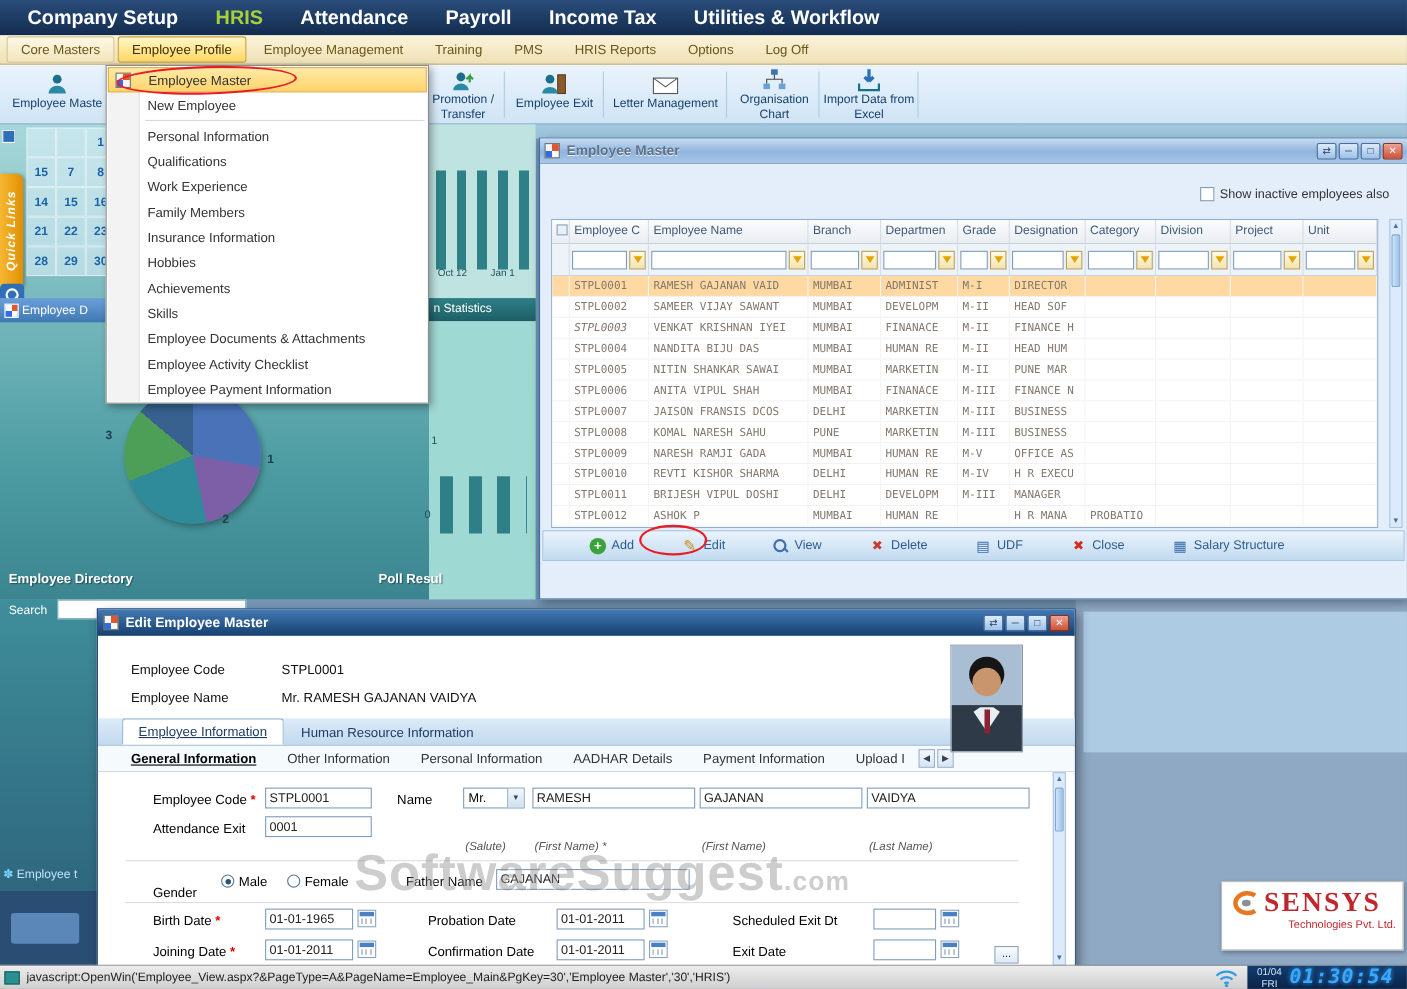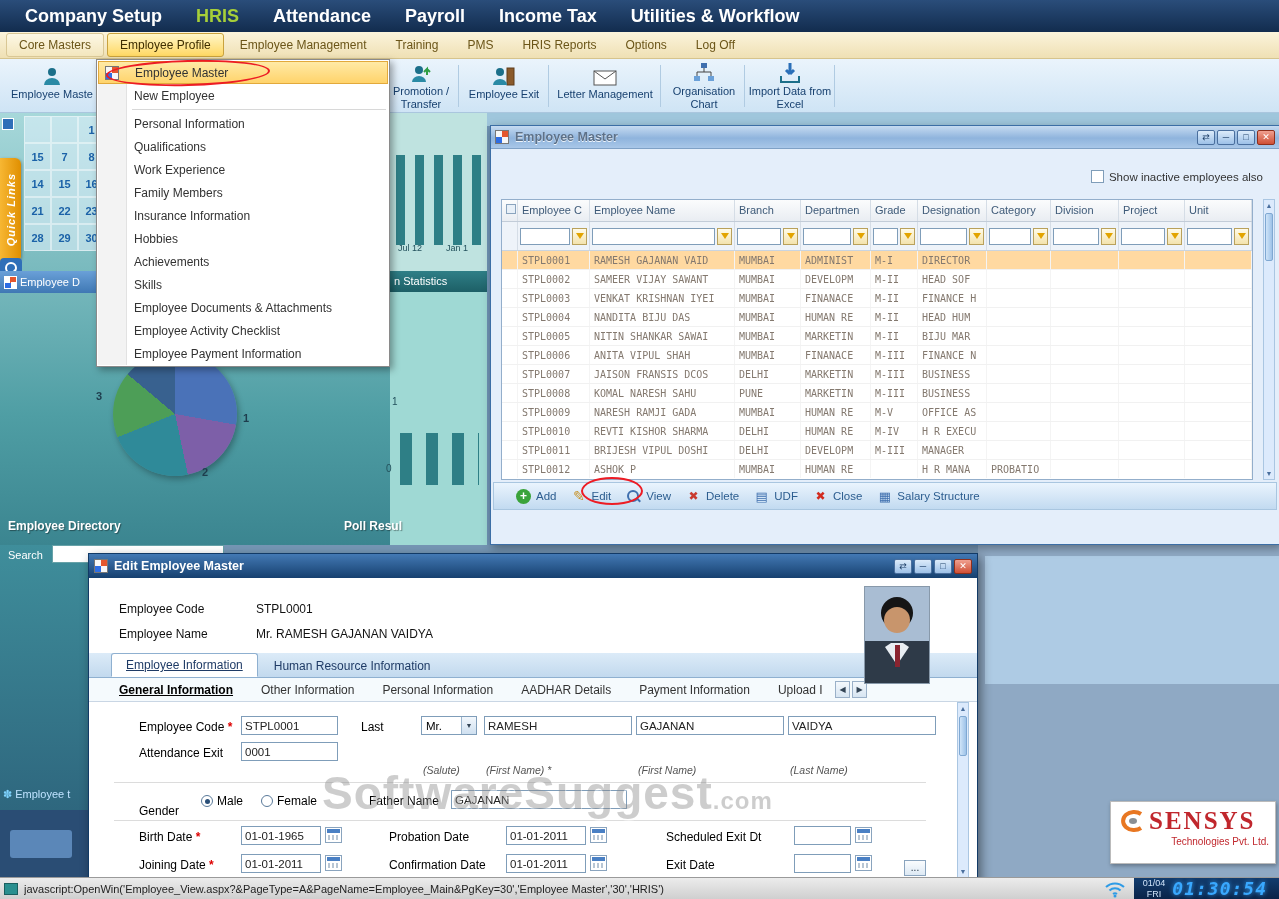--- a/index.html
+++ b/index.html
@@ -56,21 +56,21 @@
 .funnel{width:15px;height:17px;flex:none;border:1px solid #b9a15c;background:linear-gradient(#fffbe8,#f3e3ae);display:flex;align-items:center;justify-content:center;}
 .funnel::before{content:"";border-left:4px solid transparent;border-right:4px solid transparent;border-top:6px solid #e2a400;}
 #grid-body{height:227px;overflow:hidden;}
 .grow{display:flex;height:19px;border-bottom:1px solid #f1f1f1;background:#fff;}
 .grow.sel{background:#ffd9a1;}
 .gc{font-family:"DejaVu Sans Mono",monospace;font-size:10px;color:#84796f;padding:4px 1px 0 4px;overflow:hidden;white-space:nowrap;border-right:1px solid #f4f4f4;flex:none;}
 #em-scroll{position:absolute;right:4px;top:73px;width:12px;height:281px;background:#dceafc;border:1px solid #aac6e2;}
 #em-scroll .thumb{position:absolute;left:1px;top:13px;width:8px;height:48px;background:linear-gradient(90deg,#cfe4f8,#9dc2e8);border:1px solid #7fa8d2;border-radius:2px;}
 .sb-up,.sb-dn{position:absolute;left:0;width:10px;height:11px;font-size:7px;color:#4a6f9e;text-align:center;line-height:11px;}
 .sb-up{top:0;} .sb-dn{bottom:0;}
-#em-footer{position:absolute;left:2px;right:2px;top:356px;height:28px;background:linear-gradient(#eaf4fd,#c2daf0);border:1px solid #a9c6e0;display:flex;align-items:center;padding-left:22px;gap:15px;text-align:right;}
+#em-footer{position:absolute;left:2px;right:2px;top:356px;height:28px;background:linear-gradient(#eaf4fd,#c2daf0);border:1px solid #a9c6e0;display:flex;align-items:center;padding-left:42px;gap:43px;text-align:right;}
 .fbtn{display:flex;align-items:center;gap:5px;font-size:11.5px;color:#2c5d8f;}
 .fic{width:15px;height:15px;display:inline-flex;align-items:center;justify-content:center;position:relative;}
 .fic.add{background:#3aa33a;color:#fff;border-radius:50%;}
 .fic.add::before{content:"+";font-weight:bold;font-size:12px;line-height:1;}
 .fic.edit::before{content:"\270E";color:#c78f1e;font-size:14px;}
 .fic.view::before{content:"";position:absolute;left:1px;top:1px;width:8px;height:8px;border:2px solid #3f6fae;border-radius:50%;}
 .fic.view::after{content:"";position:absolute;left:10px;top:10px;width:5px;height:2px;background:#3f6fae;transform:rotate(45deg);}
 .fic.delete::before{content:"\2716";color:#c93a2e;font-size:12px;}
 .fic.udf::before{content:"\25A4";color:#3f6fae;font-size:13px;}
 .fic.close::before{content:"\2716";color:#d22b1f;font-size:12px;}
@@ -173,21 +173,21 @@
   <div class="bgp" id="bg-dash"></div>
   <div class="bgp" id="bg-topsliver"></div>
   <div class="bgp" id="bg-dash-low"></div>
   <div class="bgp" id="bg-mid"></div>
   <div class="bgp" id="bg-right"></div>
   <div class="bgp" id="bg-right-panel"></div>
 
   <div class="bgp" id="bg-chart1">
       <div class="bars"></div>
     </div>
-  <span class="axis-lbl" style="left:398px;top:243px;">Jul 12</span>
+  <span class="axis-lbl" style="left:398px;top:243px;">Oct 12</span>
   <span class="axis-lbl" style="left:446px;top:243px;">Jan 1</span>
   <div class="bgp" id="bg-stats">n Statistics</div>
   <div class="bgp" id="bg-chart2">
       <div class="bars"></div>
     </div>
   <span class="axis-lbl" style="left:392px;top:396px;font-size:10px;">1</span>
   <span class="axis-lbl" style="left:386px;top:463px;font-size:10px;">0</span>
 
   <div class="bgp" id="bg-pie"></div>
   <span class="pie-lbl" style="left:243px;top:412px;">1</span>
@@ -411,21 +411,21 @@
             <span class="gc" style="width: 70px;">DEVELOPM</span>
             <span class="gc" style="width: 47px;">M-II</span>
             <span class="gc" style="width: 69px;">HEAD SOF</span>
             <span class="gc" style="width: 64px;"></span>
             <span class="gc" style="width: 68px;"></span>
             <span class="gc" style="width: 66px;"></span>
             <span class="gc" style="width: 67px;"></span>
           </div>
           <div class="grow">
             <span class="gc" style="width: 16px;"></span>
-            <span class="gc" style="width: 72px;">STPL0003</span>
+            <span class="gc" style="width: 72px; font-style: italic;">STPL0003</span>
             <span class="gc" style="width: 145px;">VENKAT KRISHNAN IYEI</span>
             <span class="gc" style="width: 66px;">MUMBAI</span>
             <span class="gc" style="width: 70px;">FINANACE</span>
             <span class="gc" style="width: 47px;">M-II</span>
             <span class="gc" style="width: 69px;">FINANCE H</span>
             <span class="gc" style="width: 64px;"></span>
             <span class="gc" style="width: 68px;"></span>
             <span class="gc" style="width: 66px;"></span>
             <span class="gc" style="width: 67px;"></span>
           </div>
@@ -442,21 +442,21 @@
             <span class="gc" style="width: 66px;"></span>
             <span class="gc" style="width: 67px;"></span>
           </div>
           <div class="grow">
             <span class="gc" style="width: 16px;"></span>
             <span class="gc" style="width: 72px;">STPL0005</span>
             <span class="gc" style="width: 145px;">NITIN SHANKAR SAWAI</span>
             <span class="gc" style="width: 66px;">MUMBAI</span>
             <span class="gc" style="width: 70px;">MARKETIN</span>
             <span class="gc" style="width: 47px;">M-II</span>
-            <span class="gc" style="width: 69px;">BIJU MAR</span>
+            <span class="gc" style="width: 69px;">PUNE MAR</span>
             <span class="gc" style="width: 64px;"></span>
             <span class="gc" style="width: 68px;"></span>
             <span class="gc" style="width: 66px;"></span>
             <span class="gc" style="width: 67px;"></span>
           </div>
           <div class="grow">
             <span class="gc" style="width: 16px;"></span>
             <span class="gc" style="width: 72px;">STPL0006</span>
             <span class="gc" style="width: 145px;">ANITA VIPUL SHAH</span>
             <span class="gc" style="width: 66px;">MUMBAI</span>
@@ -624,21 +624,21 @@
         <span class="estab">AADHAR Details</span>
         <span class="estab">Payment Information</span>
         <span class="estab">Upload I</span>
       </div>
     <span class="tab-arrow" style="left:746px;top:127px;">◀</span>
     <span class="tab-arrow" style="left:763px;top:127px;">▶</span>
 
     <div id="eform">
       <span class="flabel" style="left:50px;top:18px;"><span>Employee Code</span> <span class="req">*</span></span>
       <input class="finput" style="left: 152px; top: 14px; width: 97px;" value="STPL0001">
-      <span class="flabel" style="left:272px;top:18px;">Last</span>
+      <span class="flabel" style="left:272px;top:18px;">Name</span>
       <div class="selectbox" style="left:332px;top:14px;width:56px;">
           <span>Mr.</span>
           <span class="sel-arrow"></span>
         </div>
       <input class="finput" style="left: 395px; top: 14px; width: 148px;" value="RAMESH">
       <input class="finput" style="left: 547px; top: 14px; width: 148px;" value="GAJANAN">
       <input class="finput" style="left: 699px; top: 14px; width: 148px;" value="VAIDYA">
 
       <span class="flabel" style="left:50px;top:44px;">Attendance Exit</span>
       <input class="finput" style="left: 152px; top: 40px; width: 97px;" value="0001">

